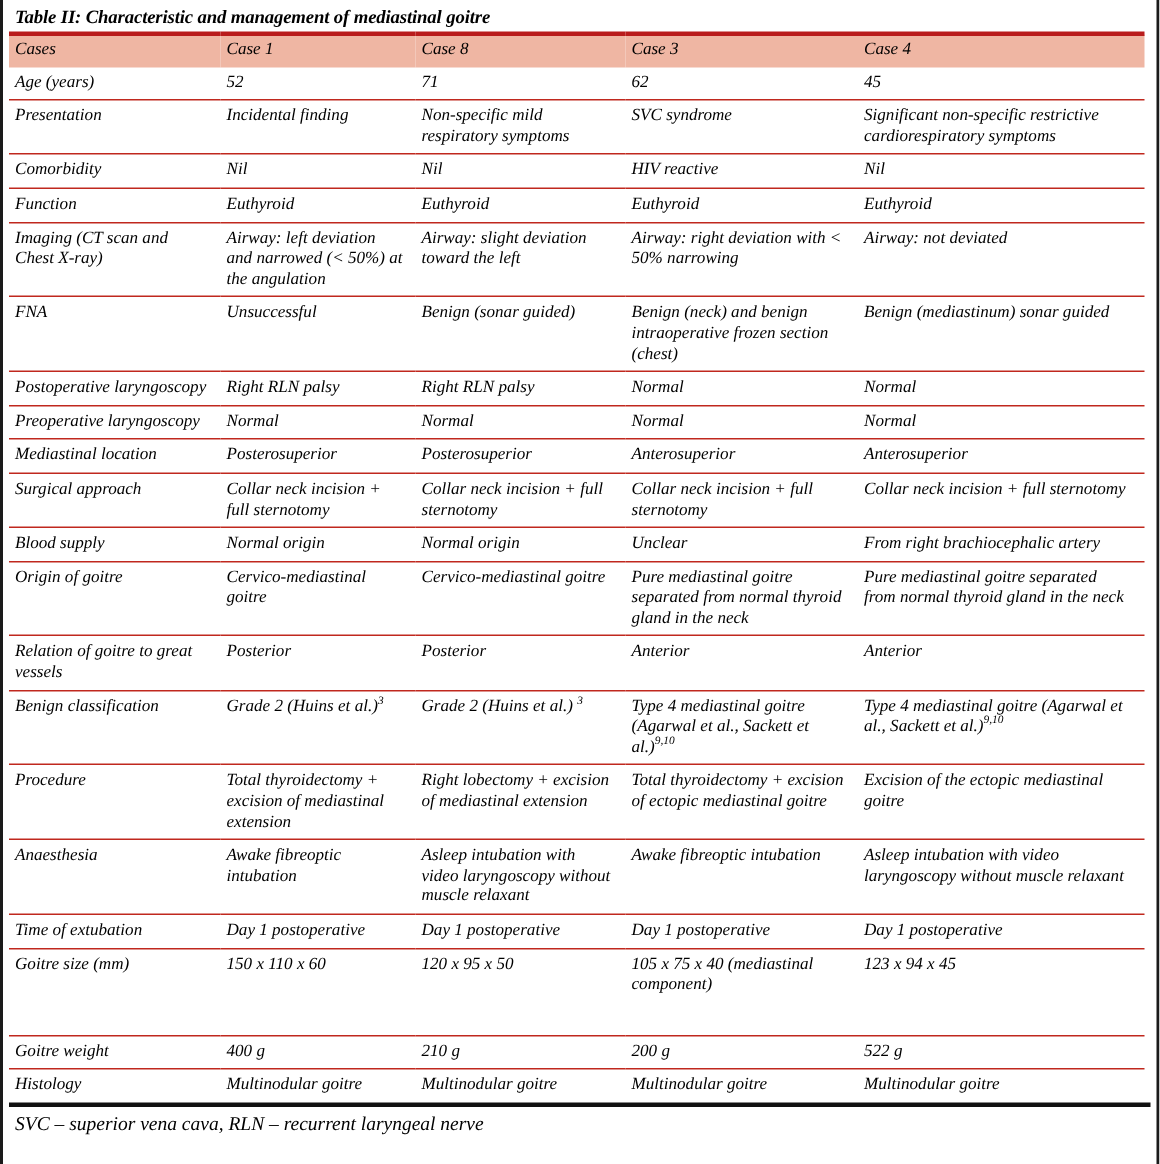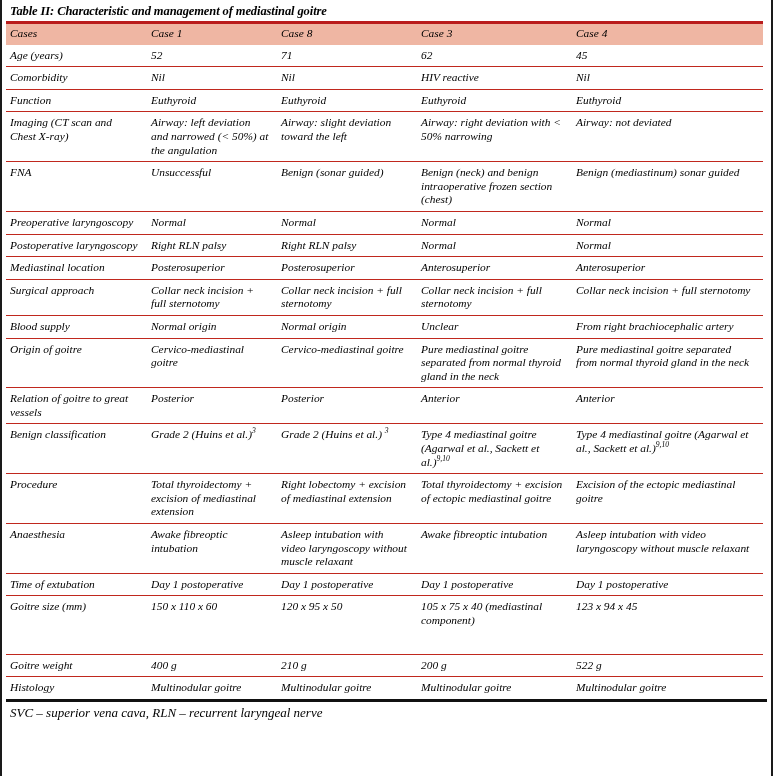--- a/index.html
+++ b/index.html
@@ -111,20 +111,27 @@
     </thead>
     <tbody id="table-body">
         <tr class="body-row first-body-row">
           <td>Age (years)</td>
           <td>52</td>
           <td>71</td>
           <td>62</td>
           <td>45</td>
         </tr>
         <tr class="body-row">
+          <td>Presentation</td>
+          <td>Incidental finding</td>
+          <td>Non-specific mild respiratory symptoms</td>
+          <td>SVC syndrome</td>
+          <td>Significant non-specific restrictive cardiorespiratory symptoms</td>
+        </tr>
+        <tr class="body-row">
           <td>Comorbidity</td>
           <td>Nil</td>
           <td>Nil</td>
           <td>HIV reactive</td>
           <td>Nil</td>
         </tr>
         <tr class="body-row">
           <td>Function</td>
           <td>Euthyroid</td>
           <td>Euthyroid</td>
@@ -139,30 +146,30 @@
           <td>Airway: not deviated</td>
         </tr>
         <tr class="body-row">
           <td>FNA</td>
           <td>Unsuccessful</td>
           <td>Benign (sonar guided)</td>
           <td>Benign (neck) and benign intraoperative frozen section (chest)</td>
           <td>Benign (mediastinum) sonar guided</td>
         </tr>
         <tr class="body-row">
-          <td>Preoperative laryngoscopy</td>
-          <td>Normal</td>
-          <td>Normal</td>
-          <td>Normal</td>
-          <td>Normal</td>
-        </tr>
-        <tr class="body-row">
           <td>Postoperative laryngoscopy</td>
           <td>Right RLN palsy</td>
           <td>Right RLN palsy</td>
+          <td>Normal</td>
+          <td>Normal</td>
+        </tr>
+        <tr class="body-row">
+          <td>Preoperative laryngoscopy</td>
+          <td>Normal</td>
+          <td>Normal</td>
           <td>Normal</td>
           <td>Normal</td>
         </tr>
         <tr class="body-row">
           <td>Mediastinal location</td>
           <td>Posterosuperior</td>
           <td>Posterosuperior</td>
           <td>Anterosuperior</td>
           <td>Anterosuperior</td>
         </tr>

